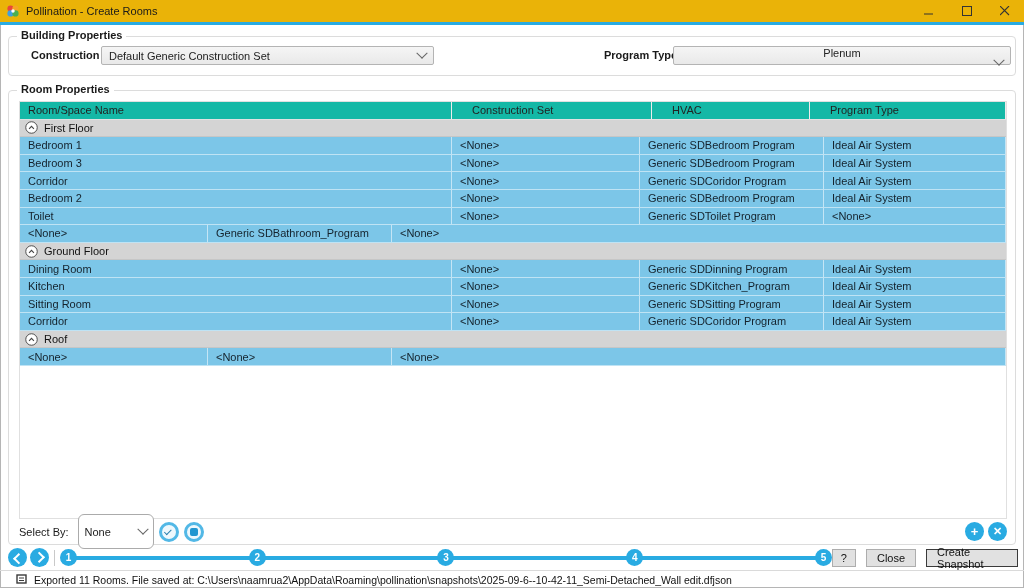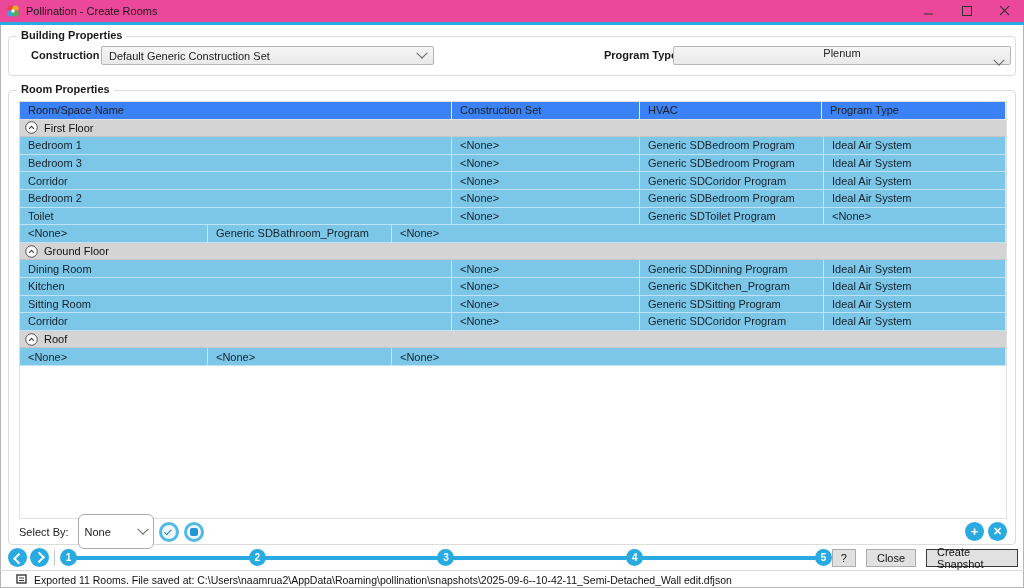--- a/index.html
+++ b/index.html
@@ -2,42 +2,42 @@
 <html><head>
 <meta charset="utf-8">
 <style>
   html,body{margin:0;padding:0;}
   body{
     width:1024px;height:588px;position:relative;overflow:hidden;
     background:#ffffff;font-family:"Liberation Sans",sans-serif;
     box-shadow:inset 0 0 0 1px #b5b5b5;
   }
   
-  .titlebar{position:absolute;top:0;left:0;right:0;height:22px;background:#ec4899;display:flex;align-items:center;}
+  .titlebar{position:absolute;top:0;left:0;right:0;height:22px;background:#eab308;display:flex;align-items:center;}
   .app-icon{width:14px;height:14px;margin-left:6px;flex:0 0 auto;}
   .title-text{margin-left:6px;font-size:11px;color:#1a1a1a;}
   .win-controls{margin-left:auto;display:flex;height:100%;}
   .win-btn{width:38px;height:100%;display:flex;align-items:center;justify-content:center;}
   .accent-line{position:absolute;top:22px;left:0;right:0;height:3px;background:#29abe2;}
   
   .groupbox{position:absolute;border:1px solid #dcdcdc;border-radius:4px;background:#fff;}
   .gb-legend{position:absolute;top:-8px;left:8px;background:#fff;padding:0 4px;font-size:11px;font-weight:bold;color:#1a1a1a;white-space:nowrap;}
   #bp-box{left:8px;top:36px;width:1006px;height:38px;}
   #rp-box{left:8px;top:90px;width:1006px;height:453px;}
   .field-label{font-size:11px;font-weight:bold;color:#1a1a1a;white-space:nowrap;}
   .dropdown{box-sizing:border-box;border:1px solid #b4b4b4;background:linear-gradient(#f5f5f5,#e9e9e9);height:19px;display:flex;align-items:center;font-size:11px;color:#222;padding:0 7px;border-radius:2px;}
   .chev{margin-left:auto;width:7px;height:7px;border-right:1px solid #666;border-bottom:1px solid #666;transform:rotate(45deg) translate(-2px,-2px);flex:0 0 auto;}
   #cs-label{position:absolute;left:22px;top:12px;}
   #cs-dd{position:absolute;left:92px;top:9px;width:333px;}
   #pt-label{position:absolute;left:595px;top:12px;}
   #pt-dd{position:absolute;left:664px;top:9px;width:338px;flex-direction:column;}
   
   #rooms-table{position:absolute;left:10px;top:10px;width:988px;height:418px;border:1px solid #e0e0e0;box-sizing:border-box;background:#fff;overflow:hidden;}
   .trow{display:flex;height:17.6px;align-items:stretch;box-sizing:border-box;}
-  .thead-row{background:#3b82f6;border-bottom:1px solid #e2e2e2;}
+  .thead-row{background:#14b8a6;border-bottom:1px solid #e2e2e2;gap:12px;}
   .hcell{font-size:11px;color:#222;padding-left:8px;display:flex;align-items:center;border-right:1px solid #ececec;box-sizing:border-box;}
   .col0{width:432px;}.col1{width:188px;}.col2{width:184px;}.col3{flex:1;}
   .group-row{background:#d4d4d4;border-bottom:1px solid #c6c6c6;align-items:center;padding-left:5px;gap:6px;}
   .collapse-icon{width:13px;height:13px;flex:0 0 auto;display:flex;}
   .group-label{font-size:11px;color:#111;}
   .data-row{background:#7cc6e8;border-bottom:1px solid #bfe3f4;}
   .cell{font-size:11px;color:#14222c;padding-left:8px;display:flex;align-items:center;border-right:1px solid rgba(255,255,255,.55);box-sizing:border-box;overflow:hidden;white-space:nowrap;}
   
   #selectby-row{position:absolute;left:10px;right:8px;top:430px;height:21px;display:flex;align-items:center;}
   #selectby-dd{box-sizing:border-box;width:76px;height:35px;margin-left:9px;background:#fff;border:1px solid #ababab;display:flex;align-items:center;font-size:11px;color:#222;padding:0 6px;border-radius:6px;}

